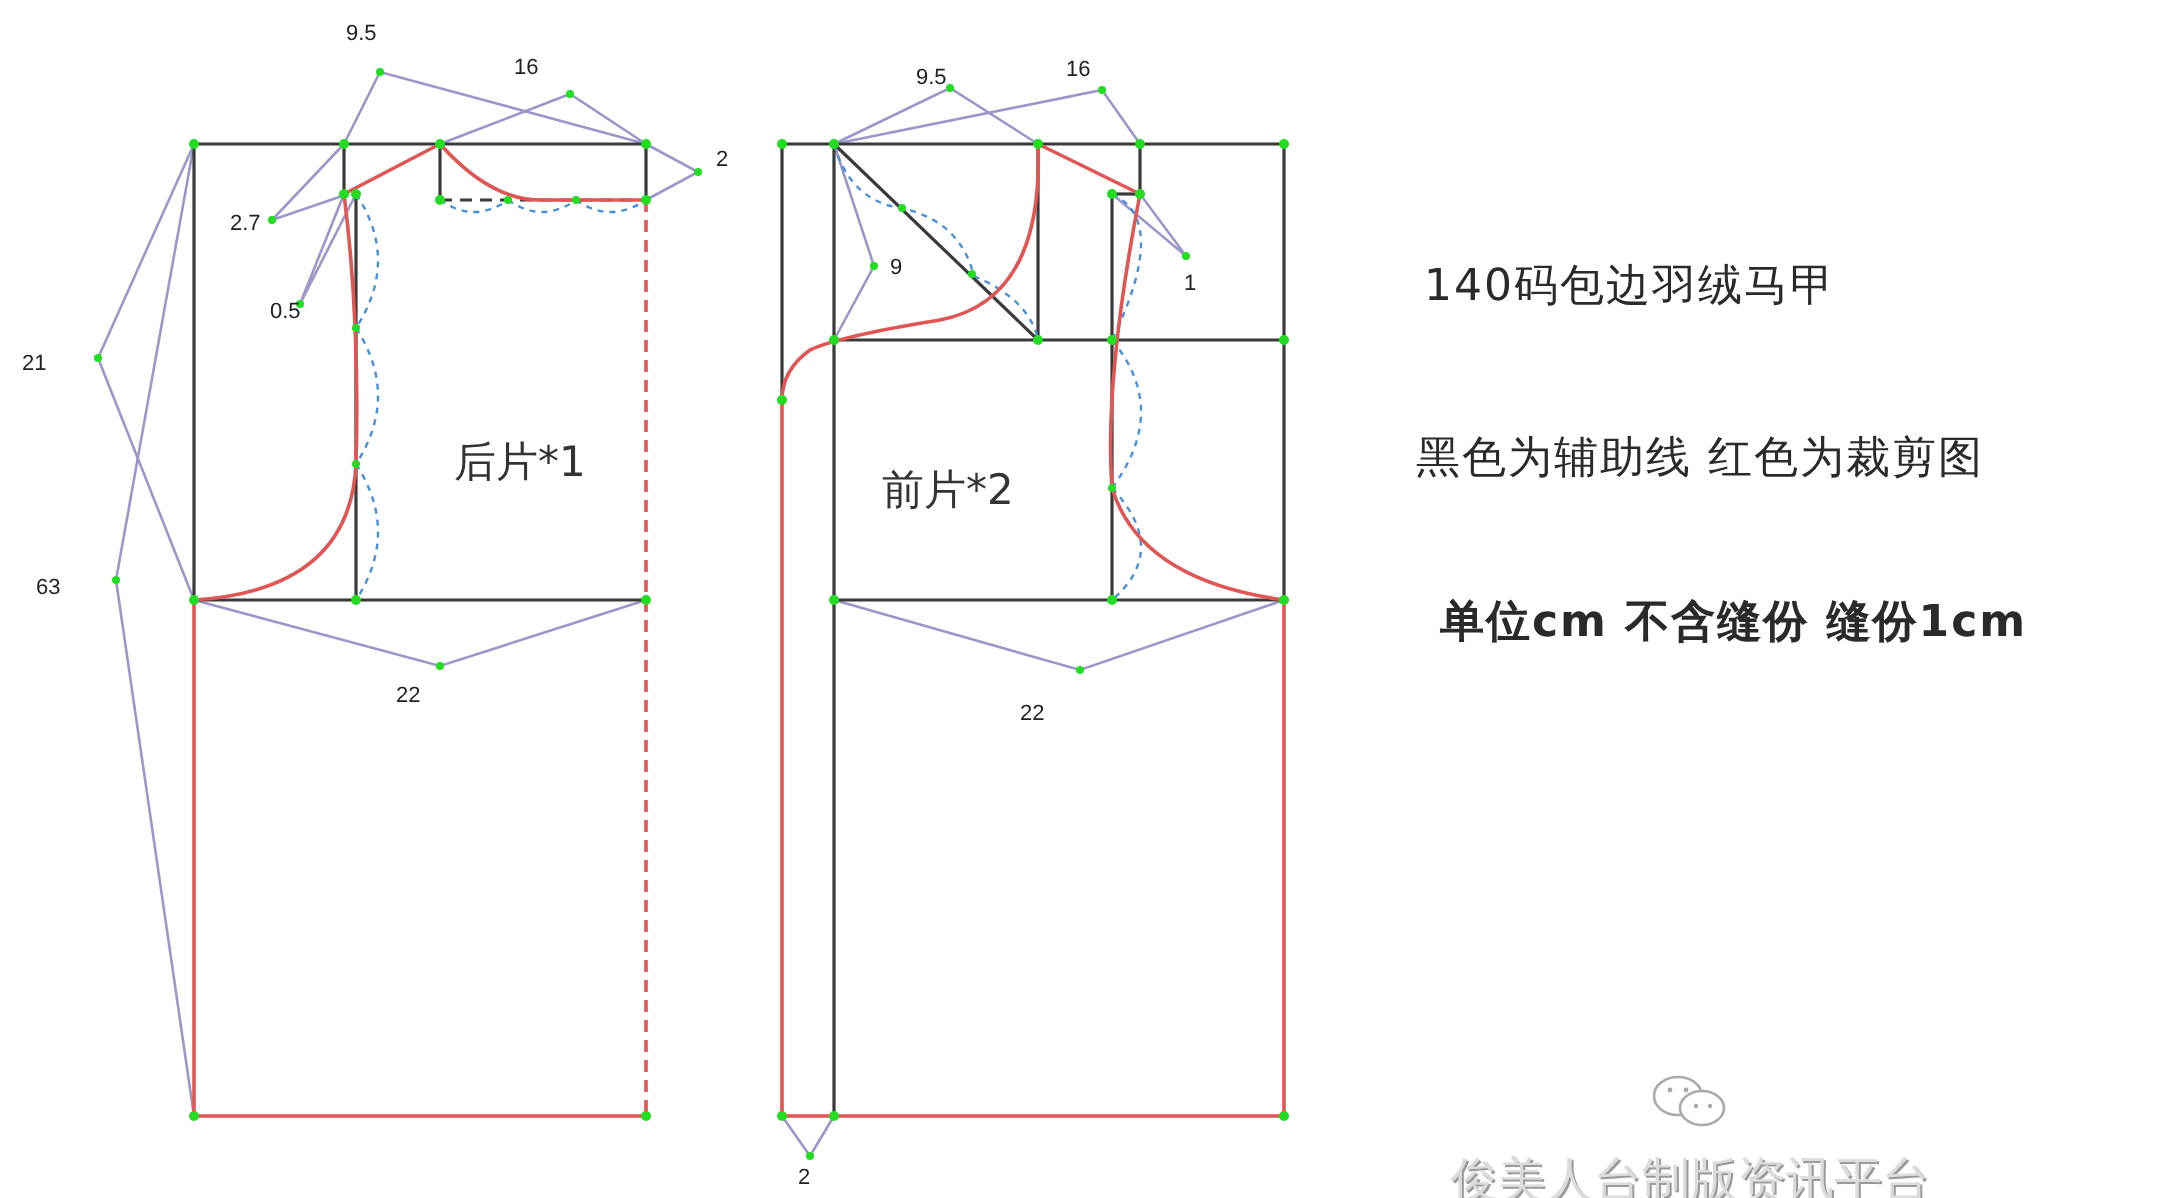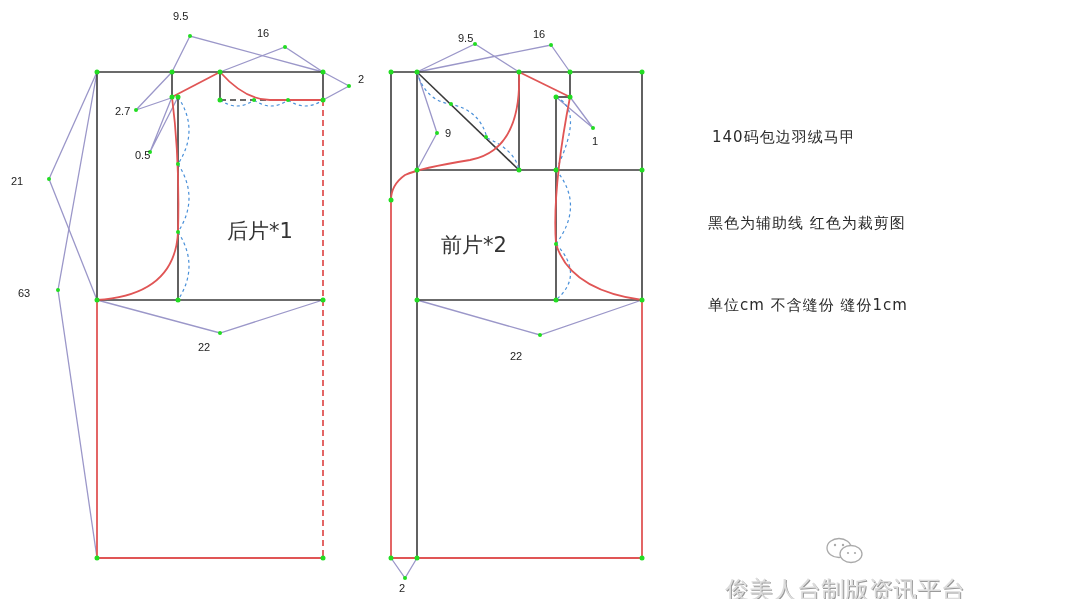--- a/index.html
+++ b/index.html
@@ -1,22 +1,22 @@
 <!DOCTYPE html>
 <html><head>
 <meta charset="utf-8">
 <style>
   html, body { margin:0; padding:0; background:#ffffff; }
   body { width:1080px; height:599px; position:relative; overflow:hidden; font-family:"DejaVu Sans", sans-serif; }
   #canvas { position:absolute; left:0; top:0; }
   .notes { position:absolute; left:708px; top:128px; color:#2a2a2a; font-family:"DejaVu Sans", sans-serif; }
-  .note { position:absolute; white-space:nowrap; font-size:15px; letter-spacing:1px; }
+  .note { position:absolute; white-space:nowrap; font-size:22px; letter-spacing:1px; }
   .n-title { left:4px; top:0; }
   .n-legend { left:0; top:86px;text-align:center; }
-  .n-unit { left:0; top:168px; }
+  .n-unit { left:12px; top:168px;font-weight:bold; }
   .watermark { position:absolute; left:725px; top:536px; display:flex; align-items:center; gap:8px; color:#dcdcdc; font-size:24px; text-shadow:1px 1px 0 #9a9a9a, -1px -1px 0 #fff; white-space:nowrap;flex-direction:column; }
   .wm-icon { width:42px; height:30px; }
   .lbl { font-family:"Liberation Sans", sans-serif; font-size:11px; fill:#222; }
   .piece-lbl { font-family:"DejaVu Sans", sans-serif; font-size:21px; fill:#333; }
 </style>
 </head>
 <body>
 
 <svg id="canvas" width="1080" height="599" viewBox="0 0 1080 599">
 

